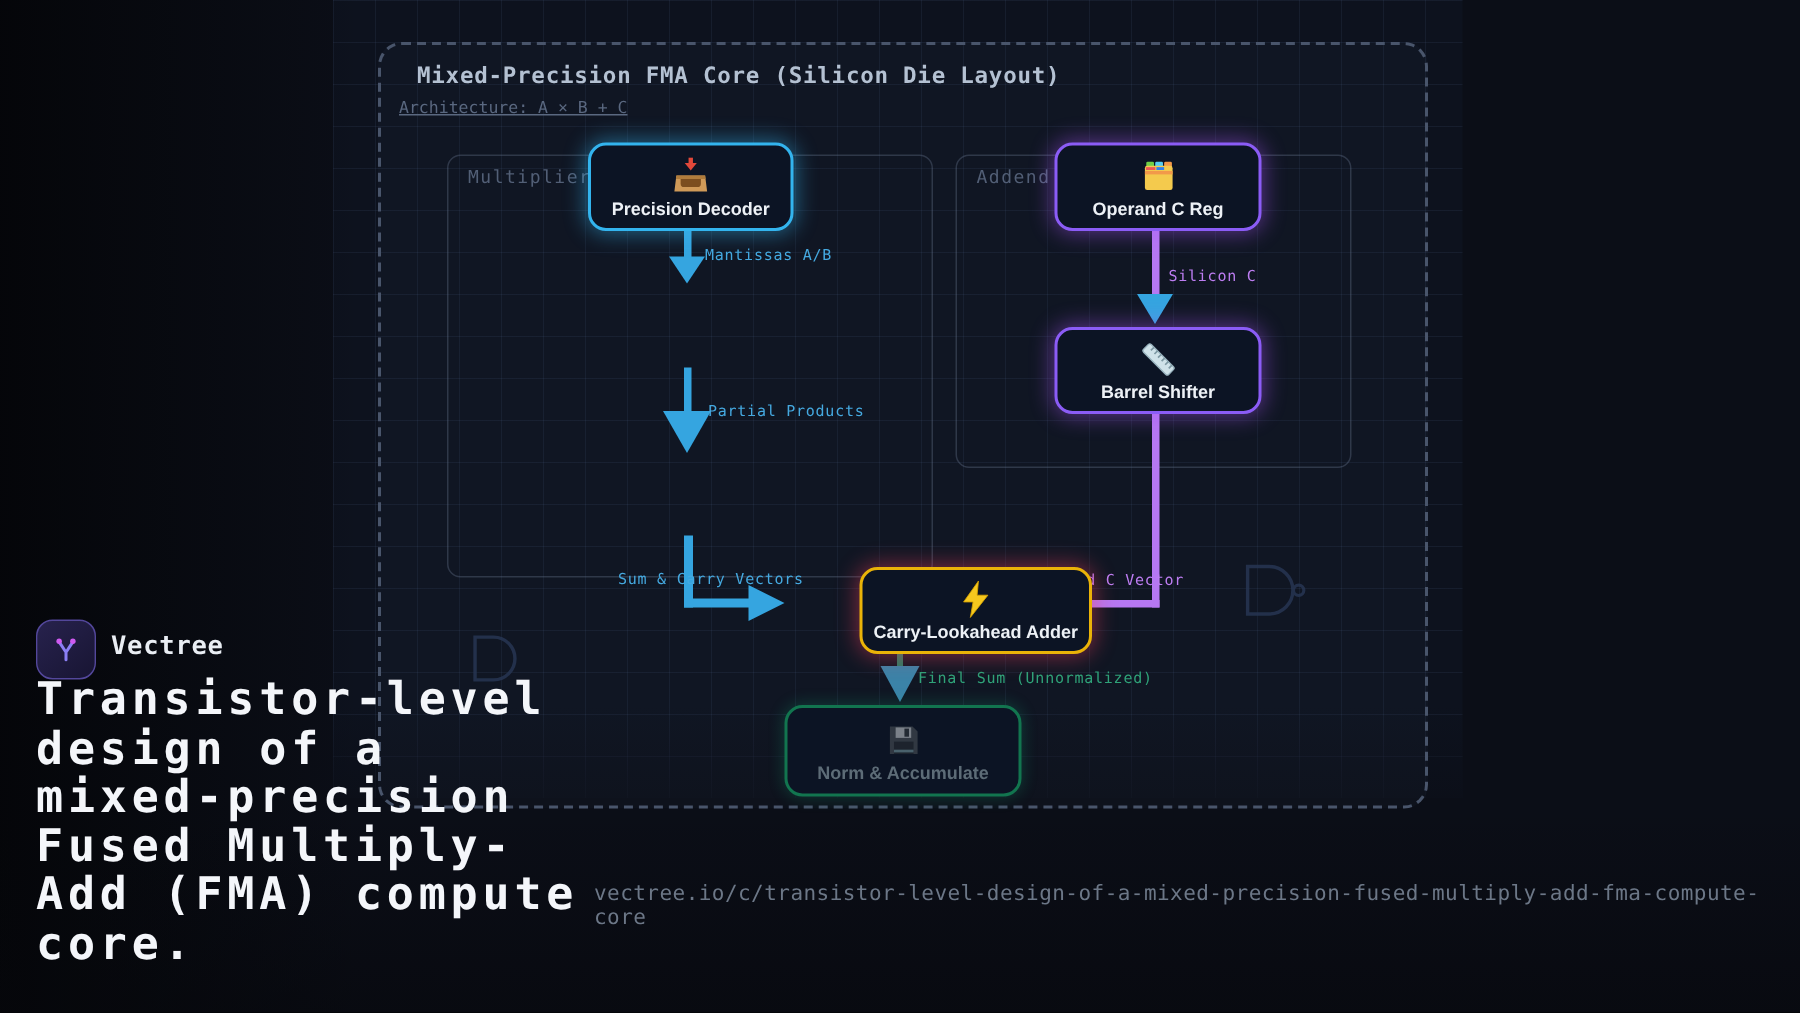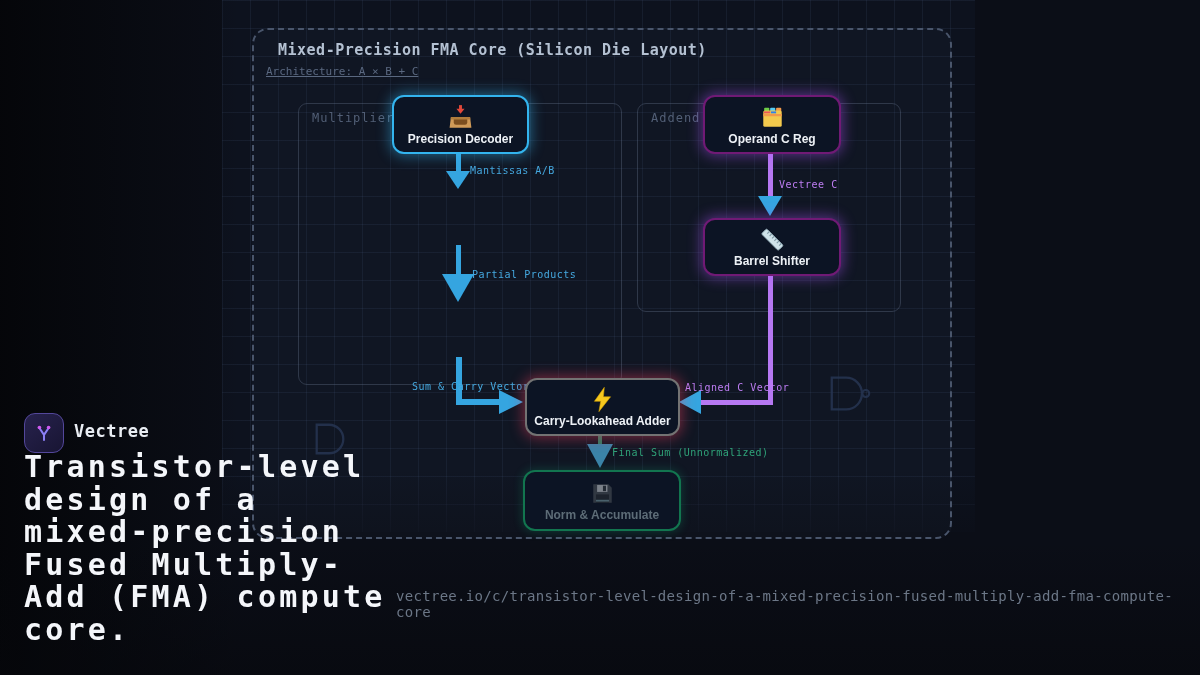--- a/index.html
+++ b/index.html
@@ -35,22 +35,22 @@
 
   
   .region{position:absolute;border:1.5px solid rgba(105,120,145,0.35);border-radius:9px;}
   .region-label{position:absolute;font-size:12px;color:#525f76;letter-spacing:1px;}
 
   
   .node{position:absolute;background:#0c1424;border-radius:12px;
     display:flex;flex-direction:column;align-items:center;justify-content:center;gap:1px;}
   .node .nlabel{font-family:"Liberation Sans",sans-serif;font-weight:bold;font-size:12px;color:#edf1f6;}
   .node.blue{border:2px solid #33b4ee;box-shadow:0 0 14px 2px rgba(56,189,248,0.45);}
-  .node.purple{border:2px solid #701a75;box-shadow:0 0 14px 2px rgba(168,85,247,0.45);}
-  .node.red{border:2px solid #737373;box-shadow:0 0 14px 2px rgba(244,63,94,0.45);}
+  .node.purple{border:2px solid #8b5cf6;box-shadow:0 0 14px 2px rgba(168,85,247,0.45);}
+  .node.red{border:2px solid #eab308;box-shadow:0 0 14px 2px rgba(244,63,94,0.45);margin-left:48px;}
   .node.greendim{border:2px solid #12754f;box-shadow:0 0 10px 1px rgba(16,185,129,0.22);}
   .node.greendim .nlabel{color:#5d6c77;}
   .node.greendim .nicon{opacity:0.55;filter:grayscale(0.3);}
   .nicon{display:block;height:27px;}
 
   
   .eline{position:absolute;}
   .ah{position:absolute;width:0;height:0;}
   .elabel{position:absolute;font-size:10px;letter-spacing:0.5px;white-space:nowrap;}
   .lbl-blue{color:#45a9e0;}
@@ -97,21 +97,21 @@
   <div class="eline" style="left:456px;top:150px;width:5px;height:24px;background:#35a5e0"></div>
   <div class="ah" style="left:446px;top:171px;border-left:12px solid transparent;border-right:12px solid transparent;border-top:18px solid #35a5e0"></div>
   <div class="elabel lbl-blue" style="left:470px;top:165px">Mantissas A/B</div>
 
   <div class="eline" style="left:456px;top:245px;width:5px;height:32px;background:#35a5e0"></div>
   <div class="ah" style="left:442px;top:274px;border-left:16px solid transparent;border-right:16px solid transparent;border-top:28px solid #35a5e0"></div>
   <div class="elabel lbl-blue" style="left:472px;top:269px">Partial Products</div>
 
   <div class="eline" style="left:768px;top:150px;width:5px;height:48px;background:#b678f2"></div>
   <div class="ah" style="left:758px;top:196px;border-left:12px solid transparent;border-right:12px solid transparent;border-top:20px solid #35a5e0"></div>
-  <div class="elabel lbl-purple" style="left:779px;top:179px">Vectree C</div>
+  <div class="elabel lbl-purple" style="left:779px;top:179px">Silicon C</div>
 
   <div class="eline" style="left:768px;top:272px;width:5px;height:133px;background:#b678f2"></div>
   <div class="eline" style="left:700px;top:400px;width:73px;height:5px;background:#b678f2"></div>
   <div class="ah" style="left:679px;top:390px;border-top:12px solid transparent;border-bottom:12px solid transparent;border-right:22px solid #35a5e0"></div>
   <div class="elabel lbl-purple" style="left:685px;top:382px">Aligned C Vector</div>
 
   <div class="eline" style="left:456px;top:357px;width:6px;height:48px;background:#35a5e0"></div>
   <div class="eline" style="left:456px;top:399px;width:44px;height:6px;background:#35a5e0"></div>
   <div class="ah" style="left:499px;top:390px;border-top:12px solid transparent;border-bottom:12px solid transparent;border-left:24px solid #35a5e0"></div>
   <div class="elabel lbl-blue" style="left:412px;top:381px">Sum &amp; Carry Vectors</div>

